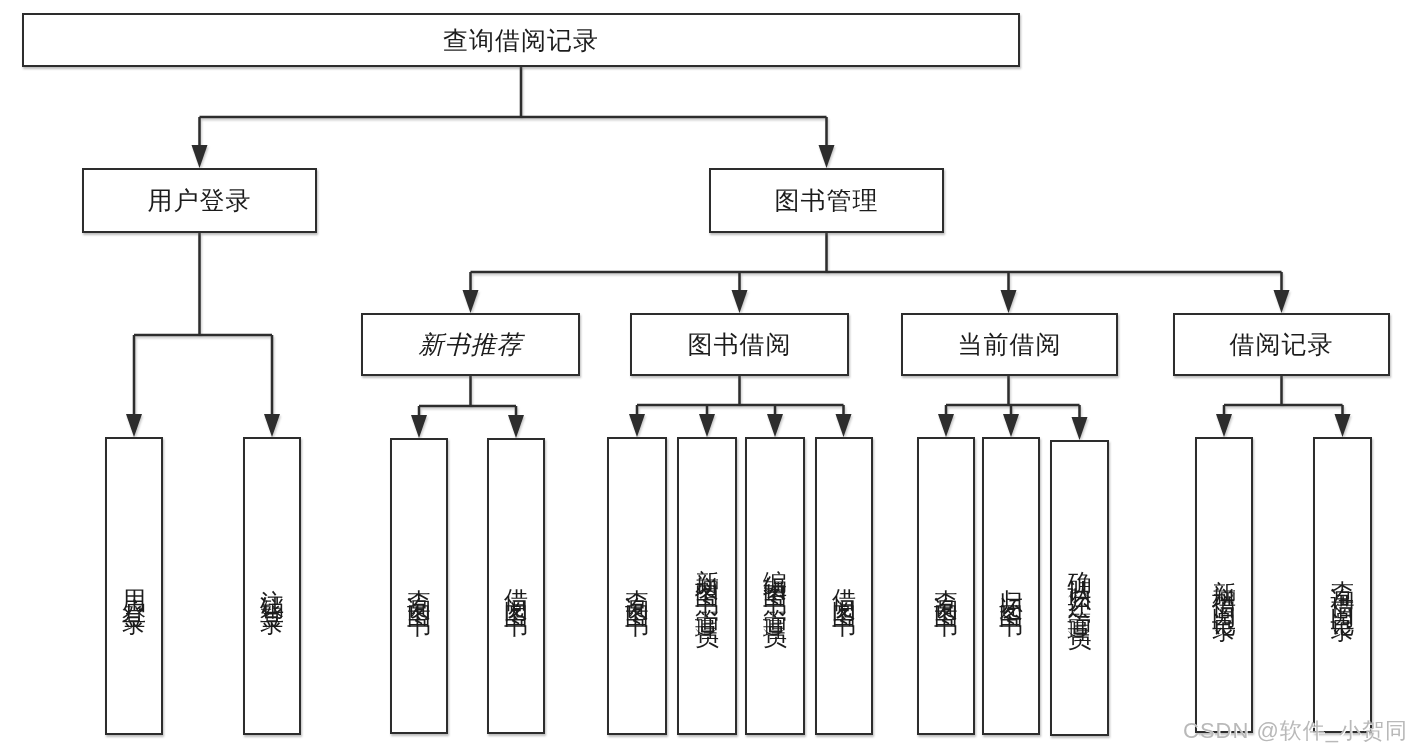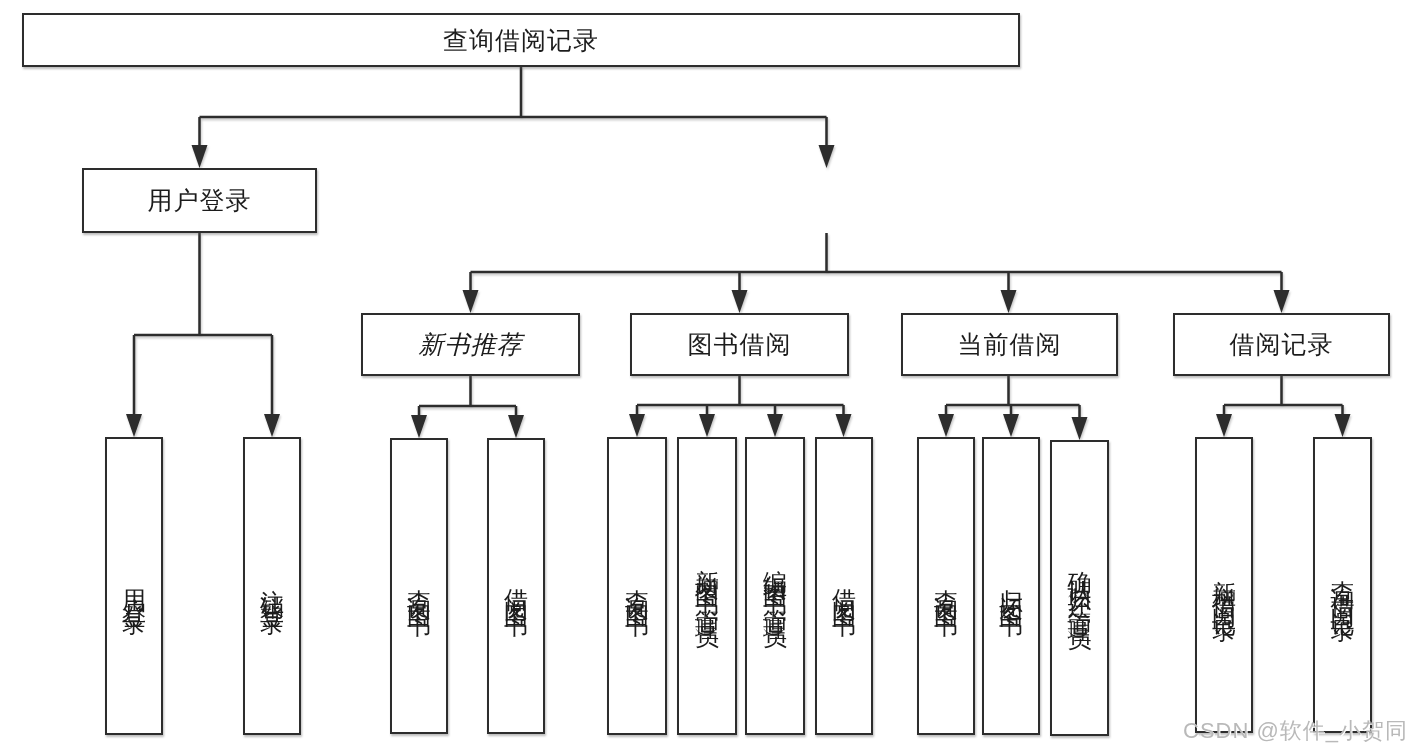--- a/index.html
+++ b/index.html
@@ -89,20 +89,21 @@
       <polygon points="1011,437 1003,414 1019,414"></polygon>
       <polygon points="1079.5,440 1071.5,417 1087.5,417"></polygon>
       <polygon points="1224,437 1216,414 1232,414"></polygon>
       <polygon points="1342.5,437 1334.5,414 1350.5,414"></polygon>
     </g>
   </svg>
 
   <div class="node hbox" style="left:22px; top:13px; width:998px; height:54px;">查询借阅记录</div>
 
   <div class="node hbox" style="left:82px; top:168px; width:235px; height:65px;">用户登录</div>
+  <div class="node hbox" style="left:709px; top:168px; width:235px; height:65px;">图书管理</div>
 
   <div class="node hbox" style="left:361px; top:313px; width:219px; height:63px;font-style:italic;">新书推荐</div>
   <div class="node hbox" style="left:630px; top:313px; width:219px; height:63px;">图书借阅</div>
   <div class="node hbox" style="left:901px; top:313px; width:217px; height:63px;text-align:center;">当前借阅</div>
   <div class="node hbox" style="left:1173px; top:313px; width:217px; height:63px;">借阅记录</div>
 
   <div class="node vbox" style="left:105px; top:437px; width:58px; height:298px;">用户登录</div>
   <div class="node vbox" style="left:243px; top:437px; width:58px; height:298px;">注销登录</div>
 
   <div class="node vbox" style="left:390px; top:438px; width:58px; height:296px;">查询图书</div>

